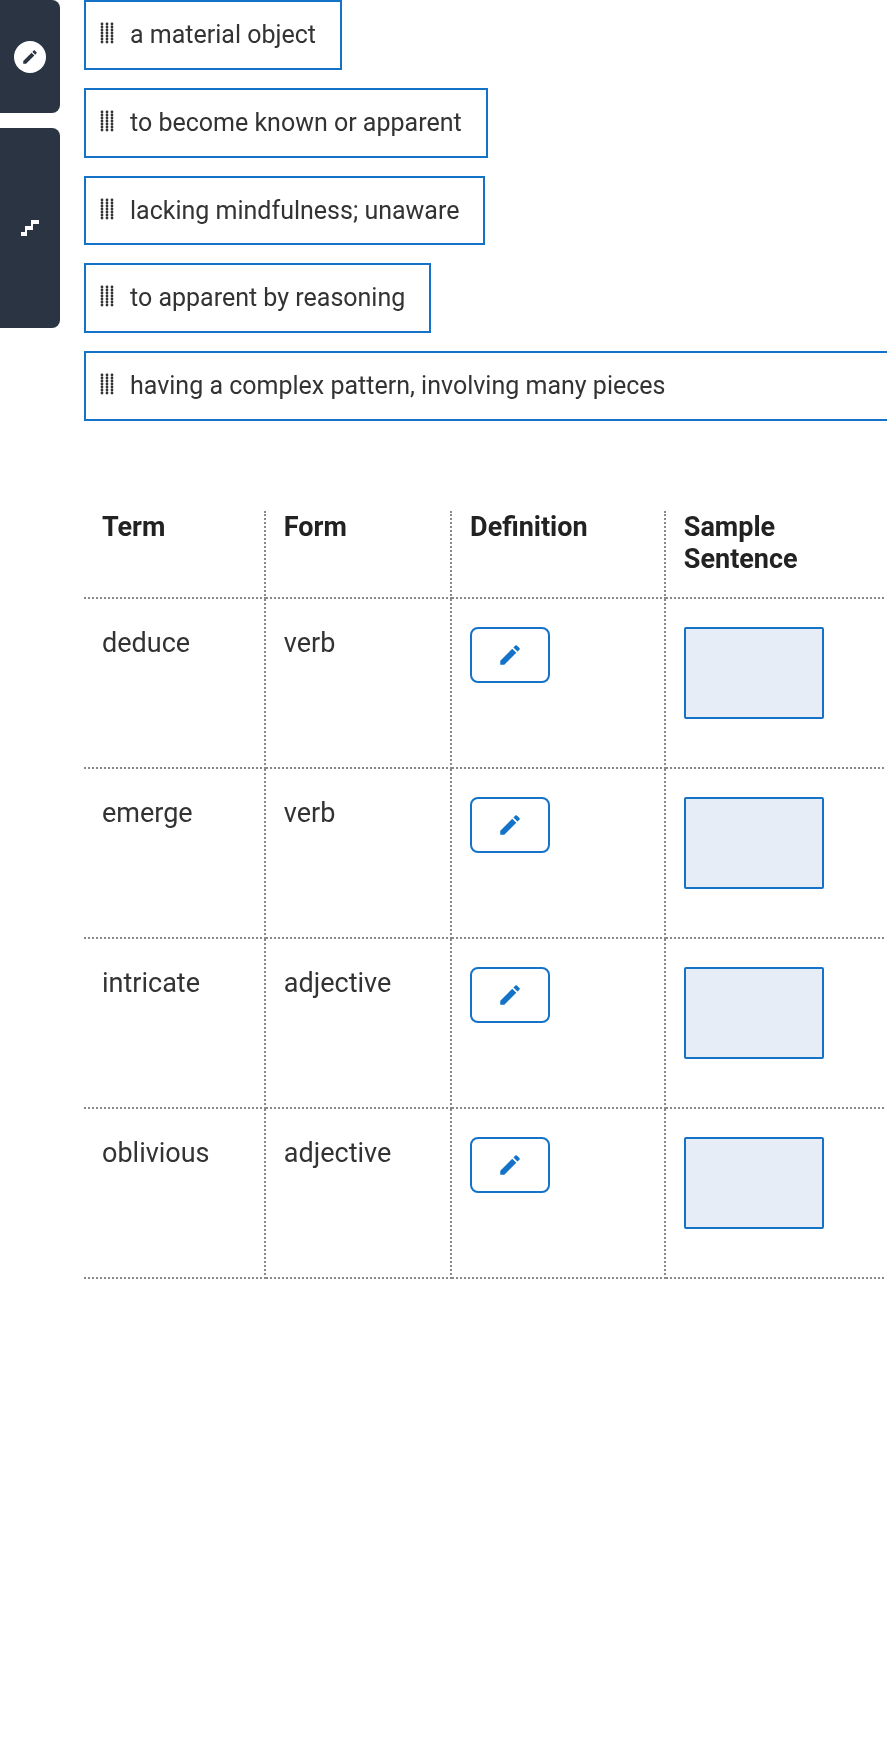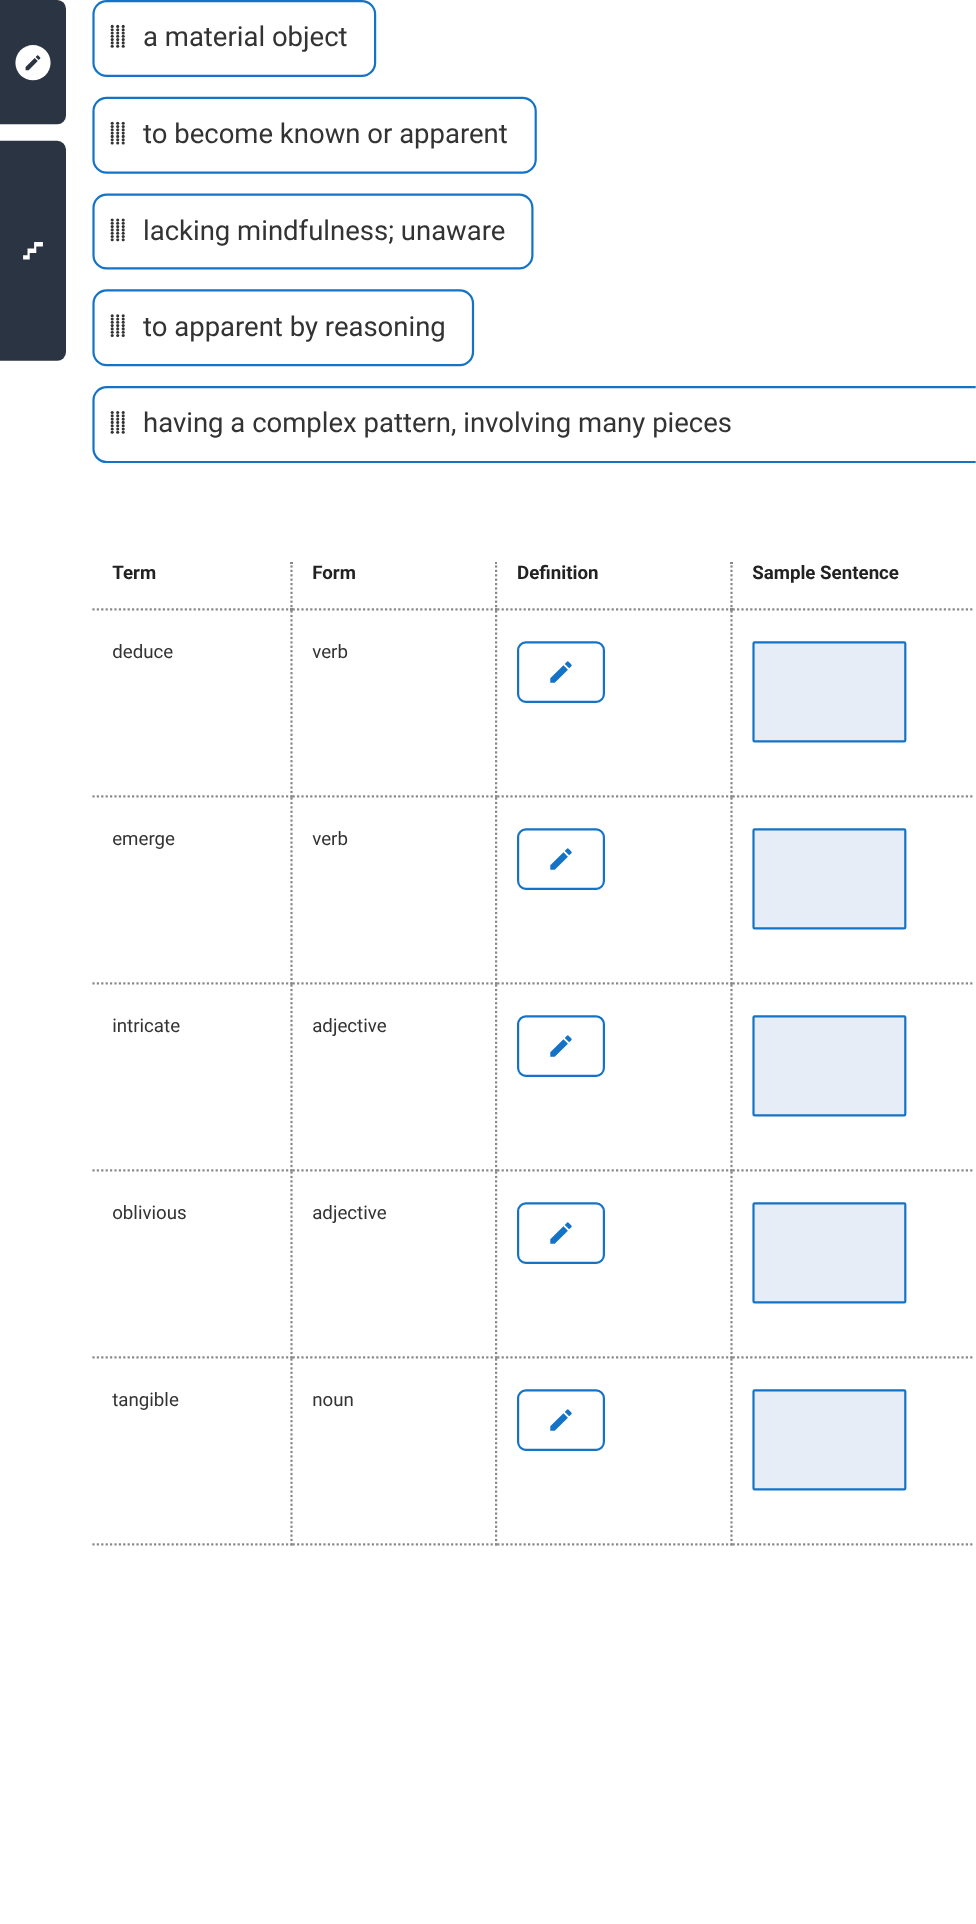--- a/index.html
+++ b/index.html
@@ -13,28 +13,28 @@
   .side-tab.bottom { height:200px; margin-top:15px; border-top-right-radius:8px; border-bottom-right-radius:8px; }
   .side-tab .circle { width:32px; height:32px; border-radius:50%; background:#fff; display:flex; align-items:center; justify-content:center; }
   .side-tab svg { display:block; }
 
   
   .content { position:absolute; left:84px; top:0; right:0; padding:0 20px 0 0; }
 
   .heading { font-size:26px; color:#4a4a4a; margin:0 0 24px 2px; font-weight:400; }
 
   .options { display:flex; flex-direction:column; gap:18px; align-items:flex-start; margin-bottom:90px; }
-  .option { border:2px solid #1473c6; border-radius:13px; padding:16px 24px 16px 14px; display:flex; align-items:flex-start; gap:16px; font-size:25px; color:#333; line-height:1.35; cursor:grab; }
+  .option { border:2px solid #1473c6; border-radius:0; padding:16px 24px 16px 14px; display:flex; align-items:flex-start; gap:16px; font-size:25px; color:#333; line-height:1.35; cursor:grab; }
   .option.full { width:851px; }
   .grip { flex:0 0 auto; margin-top:4px; }
   .grip svg { display:block; }
 
   
   .tbl { width:800px; border-collapse:collapse; }
-  .tbl th, .tbl td { text-align:left; vertical-align:top; padding:22px 14px 30px 18px; font-size:17px; border-bottom:2px dotted #888; }
+  .tbl th, .tbl td { text-align:left; vertical-align:top; padding:22px 14px 30px 18px; font-size:27px; border-bottom:2px dotted #888; }
   .tbl th { font-weight:700; color:#222; border-top:none; }
   .tbl th.col-def, .tbl th.col-samp { white-space:normal; }
   .tbl .col-term { width:165px; border-right:2px dotted #888; word-break:break-all; }
   .tbl .col-form { width:170px; border-right:2px dotted #888; word-break:break-all; }
   .tbl .col-def  { width:195px; border-right:2px dotted #888; text-align:left; }
   .tbl .col-samp { width:200px; }
   .tbl thead th { padding-top:0; padding-bottom:22px; }
   .tbl tbody td { padding-top:28px; padding-bottom:48px; }
 
   .def-btn { width:80px; height:56px; border:2px solid #1473c6; border-radius:8px; background:#fff; display:flex; align-items:center; justify-content:center; cursor:pointer; }
@@ -266,29 +266,15 @@
             <div class="def-btn">
               <svg width="26" height="26" viewBox="0 0 24 24" fill="#1473c6">
                 <path d="M3 17.25V21h3.75L17.81 9.94l-3.75-3.75L3 17.25zM20.71 7.04a1 1 0 0 0 0-1.41l-2.34-2.34a1 1 0 0 0-1.41 0l-1.83 1.83 3.75 3.75 1.83-1.83z"></path>
               </svg>
             </div>
           </td>
           <td class="col-samp">
             <div class="samp-box"></div>
           </td>
         </tr>
-        <tr>
-          <td class="col-term">tangible</td>
-          <td class="col-form">noun</td>
-          <td class="col-def">
-            <div class="def-btn">
-              <svg width="26" height="26" viewBox="0 0 24 24" fill="#1473c6">
-                <path d="M3 17.25V21h3.75L17.81 9.94l-3.75-3.75L3 17.25zM20.71 7.04a1 1 0 0 0 0-1.41l-2.34-2.34a1 1 0 0 0-1.41 0l-1.83 1.83 3.75 3.75 1.83-1.83z"></path>
-              </svg>
-            </div>
-          </td>
-          <td class="col-samp">
-            <div class="samp-box"></div>
-          </td>
-        </tr>
       </tbody>
   </table>
 </div>
 
 </body></html>

